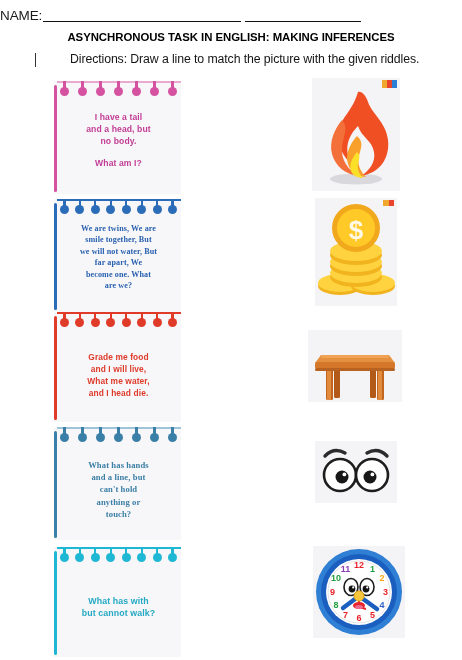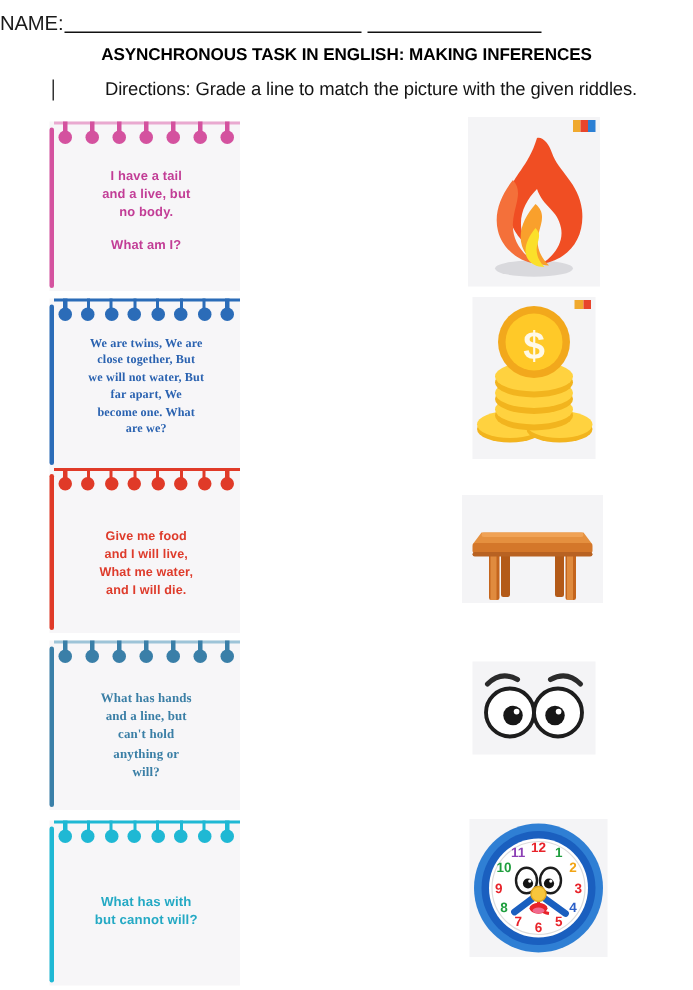--- a/index.html
+++ b/index.html
@@ -51,20 +51,21 @@
     position:absolute;left:0;top:78px;width:462px;height:582px;
   }
 
   .row{position:absolute;left:0;width:462px;}
 
   
   .card{
     position:absolute;
     background:#f7f6f8;
     box-sizing:border-box;
+    margin-left:21px;
   }
   .card-spine{
     position:absolute;left:0;top:4px;bottom:2px;width:3px;
     border-radius:2px;
   }
   .card-topbar{
     position:absolute;left:3px;right:0;top:0;height:2px;
   }
   .rings{
     position:absolute;left:6px;right:4px;top:0px;height:17px;
@@ -110,21 +111,21 @@
 <div class="header-line">
   <span class="hdr-label">NAME:</span>
   <span class="hdr-rule rule-name"></span>
   <span class="hdr-rule rule-grade"></span>
 </div>
 
 <div class="title">ASYNCHRONOUS TASK IN ENGLISH:  MAKING INFERENCES</div>
 
 <div class="directions-row">
   <span class="cursor-tick"></span>
-  <span class="directions-text">Directions: Grade a line to match the picture with the given riddles.</span>
+  <span class="directions-text">Directions: Draw a line to match the picture with the given riddles.</span>
 </div>
 
 <div class="sheet">
 
   <div class="row" style="top:0px;height:118px;">
 
     <div class="card" id="c1" style="left:33px;top:3px;width:127px;height:113px;">
       <span class="card-spine" style="background:#d4529f;"></span>
       <span class="card-topbar" style="background:#e9a9d0;"></span>
       <span class="rings">
@@ -152,21 +153,21 @@
             <i style="background:#d4529f;"></i>
             <b style="background:#d4529f;"></b>
           </i>
         <i class="ring">
             <i style="background:#d4529f;"></i>
             <b style="background:#d4529f;"></b>
           </i>
       </span>
       <div class="card-text" style="top:30px;color:#c23d96;font-size:8.6px;">
         <span>I have a tail</span><br>
-        <span>and a live, but</span><br>
+        <span>and a head, but</span><br>
         <span>no body.</span>
         <span class="gap"></span>
         <span>What am I?</span>
       </div>
     </div>
 
     <div class="pic" style="left:312px;top:0px;width:88px;height:113px;">
       <svg width="88" height="113" viewBox="0 0 88 113">
         <ellipse cx="44" cy="101" rx="26" ry="5.5" fill="#d9d9dd"></ellipse>
         <path d="M46 14 C40 34 30 38 27 52 C24 66 31 79 40 86 C31 72 36 58 46 48 C50 60 60 62 62 74 C64 84 57 93 49 98 C68 95 78 80 76 62 C74 44 60 36 56 24 C54 18 50 13 46 14 Z" fill="#f04e23"></path>
@@ -216,21 +217,21 @@
             <i style="background:#2b6cb8;"></i>
             <b style="background:#2b6cb8;"></b>
           </i>
         <i class="ring">
             <i style="background:#2b6cb8;"></i>
             <b style="background:#2b6cb8;"></b>
           </i>
       </span>
       <div class="card-text" style="top:24px;color:#2a62b0;font-size:8.1px;font-family:Liberation Serif, serif;">
         <span>We are twins, We are</span><br>
-        <span>close together, But</span><br>
+        <span>smile together, But</span><br>
         <span>we will not water, But</span><br>
         <span>far apart, We</span><br>
         <span>become one. What</span><br>
         <span>are we?</span>
       </div>
     </div>
 
     <div class="pic" style="left:315px;top:0px;width:82px;height:108px;">
       <svg width="82" height="108" viewBox="0 0 82 108">
         <g>
@@ -289,24 +290,24 @@
         <i class="ring">
             <i style="background:#e03a28;"></i>
             <b style="background:#e03a28;"></b>
           </i>
         <i class="ring">
             <i style="background:#e03a28;"></i>
             <b style="background:#e03a28;"></b>
           </i>
       </span>
       <div class="card-text" style="top:40px;color:#de3b2b;font-size:8.4px;">
-        <span>Give me food</span><br>
+        <span>Grade me food</span><br>
         <span>and I will live,</span><br>
         <span>What me water,</span><br>
-        <span>and I will die.</span>
+        <span>and I head die.</span>
       </div>
     </div>
 
     <div class="pic" style="left:308px;top:20px;width:94px;height:72px;">
       <svg width="94" height="72" viewBox="0 0 94 72">
         <rect x="18" y="34" width="7" height="36" rx="1.5" fill="#c4651d"></rect>
         <rect x="19" y="34" width="4" height="36" fill="#e08b3e"></rect>
         <rect x="69" y="34" width="7" height="36" rx="1.5" fill="#c4651d"></rect>
         <rect x="70" y="34" width="4" height="36" fill="#e08b3e"></rect>
         <rect x="26" y="34" width="6" height="34" rx="1.5" fill="#b35a18"></rect>
@@ -352,21 +353,21 @@
         <i class="ring">
             <i style="background:#3a7fa8;"></i>
             <b style="background:#3a7fa8;"></b>
           </i>
       </span>
       <div class="card-text" style="top:32px;color:#3b7fa6;font-size:8.6px;font-family:Liberation Serif, serif;">
         <span>What has hands</span><br>
         <span>and a line, but</span><br>
         <span>can't hold</span><br>
         <span>anything or</span><br>
-        <span>will?</span>
+        <span>touch?</span>
       </div>
     </div>
 
     <div class="pic" style="left:315px;top:15px;width:82px;height:62px;">
       <svg width="82" height="62" viewBox="0 0 82 62">
         <path d="M10 15 Q19 6 30 12" stroke="#2b2b2b" stroke-width="3.4" fill="none" stroke-linecap="round"></path>
         <path d="M52 12 Q63 6 72 15" stroke="#2b2b2b" stroke-width="3.4" fill="none" stroke-linecap="round"></path>
         <circle cx="25" cy="34" r="16" fill="#ffffff" stroke="#1d1d1d" stroke-width="2.6"></circle>
         <circle cx="57" cy="34" r="16" fill="#ffffff" stroke="#1d1d1d" stroke-width="2.6"></circle>
         <circle cx="27" cy="36" r="6.5" fill="#171717"></circle>
@@ -411,21 +412,21 @@
             <i style="background:#1fb8d4;"></i>
             <b style="background:#1fb8d4;"></b>
           </i>
         <i class="ring">
             <i style="background:#1fb8d4;"></i>
             <b style="background:#1fb8d4;"></b>
           </i>
       </span>
       <div class="card-text" style="top:48px;color:#24a9c4;font-size:8.8px;">
         <span>What has with</span><br>
-        <span>but cannot will?</span>
+        <span>but cannot walk?</span>
       </div>
     </div>
 
     <div class="pic" style="left:313px;top:0px;width:92px;height:92px;">
       <svg width="92" height="92" viewBox="0 0 92 92">
         <circle cx="46" cy="46" r="43" fill="#2f7fd4"></circle>
         <circle cx="46" cy="46" r="38" fill="#1a5fbf"></circle>
         <circle cx="46" cy="46" r="33" fill="#ffffff"></circle>
         <circle cx="46" cy="46" r="31" fill="none" stroke="#dcdcdc" stroke-width="0.8"></circle>
 

